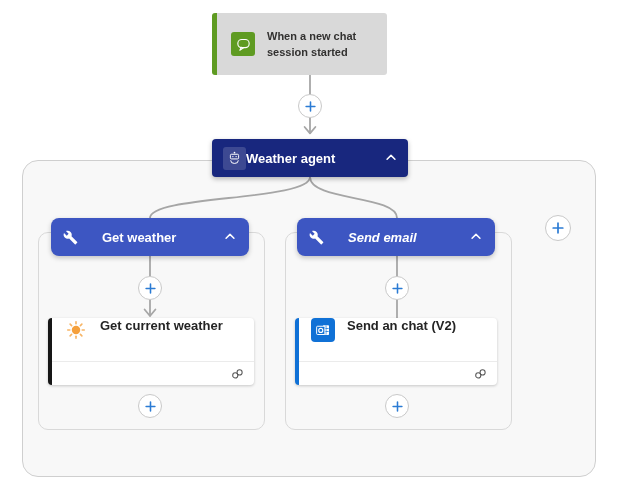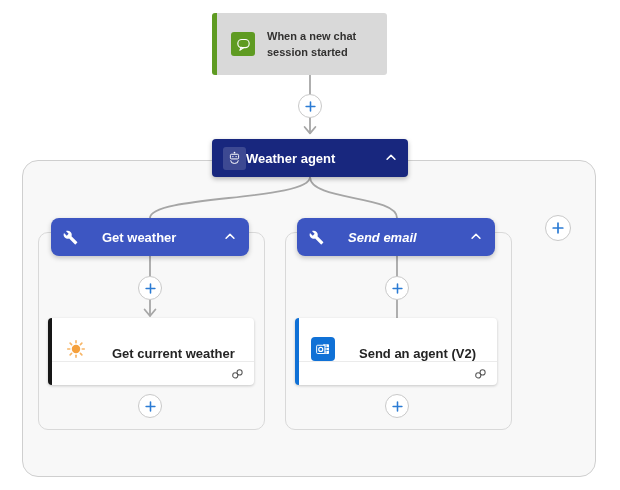--- a/index.html
+++ b/index.html
@@ -36,21 +36,21 @@
   .hdr{width:198px;height:38px;background:var(--branch-blue);border-radius:8px;
     padding:0 12px;gap:24px;color:#fff;box-shadow:0 2px 5px rgba(0,0,0,.22);}
   #hdr1{left:51px;top:218px;} #hdr2{left:297px;top:218px;font-style:italic;}
   .hdr .label,.agent .label{font-size:13px;font-weight:700;flex:1;white-space:nowrap;}
   .chev{flex:none;display:flex;}
 
   .card{flex-direction:column;align-items:stretch;background:#fff;border-radius:4px;
     box-shadow:0 1px 3px rgba(0,0,0,.20);overflow:hidden;}
   #card1{left:48px;top:318px;width:206px;height:67px;border-left:4px solid var(--action1-accent);}
   #card2{left:295px;top:318px;width:202px;height:67px;border-left:4px solid var(--outlook-blue);}
-  .card .top{display:flex;align-items:flex-end;gap:24px;height:43px;padding:0 12px;}
+  .card .top{display:flex;align-items:flex-start;gap:12px;height:43px;padding:0 12px;}
   .card .label{font-size:13px;font-weight:700;color:#242424;white-space:nowrap;}
   .card .foot{border-top:1px solid #ebebeb;flex:1;display:flex;align-items:center;justify-content:flex-end;padding:0 9px;}
 
   .plus{position:absolute;z-index:3;width:24px;height:24px;border-radius:50%;background:#fff;
     border:1px solid #c9c9c9;display:flex;align-items:center;justify-content:center;cursor:pointer;box-sizing:border-box;}
   #plus-trigger{left:298px;top:94px;}
   #plus-branch1{left:138px;top:276px;}
   #plus-branch2{left:385px;top:276px;}
   #plus-bottom1{left:138px;top:394px;}
   #plus-bottom2{left:385px;top:394px;}
@@ -181,21 +181,21 @@
       <span class="iconbox" style="background:var(--outlook-blue);border-radius:4px;">
         <svg width="18" height="18" viewBox="0 0 24 24">
           <rect x="12" y="5.5" width="8" height="13" rx="1" fill="#fff"></rect>
           <line x1="16" y1="6" x2="16" y2="18" stroke="var(--outlook-blue)" stroke-width="1"></line>
           <line x1="12.5" y1="10" x2="19.5" y2="10" stroke="var(--outlook-blue)" stroke-width="1"></line>
           <line x1="12.5" y1="14" x2="19.5" y2="14" stroke="var(--outlook-blue)" stroke-width="1"></line>
           <rect x="3.5" y="7" width="11" height="11" rx="1.2" fill="var(--outlook-blue)" stroke="#fff" stroke-width="1.3"></rect>
           <circle cx="9" cy="12.5" r="2.7" fill="none" stroke="#fff" stroke-width="1.5"></circle>
         </svg>
       </span>
-      <span class="label">Send an agent (V2)</span>
+      <span class="label">Send an chat (V2)</span>
     </div>
     <div class="foot">
       <svg width="15" height="15" viewBox="0 0 20 20">
         <circle cx="7" cy="12.5" r="3.4" fill="none" stroke="#575757" stroke-width="1.4"></circle>
         <circle cx="12.8" cy="8.5" r="3.4" fill="none" stroke="#575757" stroke-width="1.4"></circle>
       </svg>
     </div>
   </div>
 
   <div class="plus" id="plus-bottom1">

